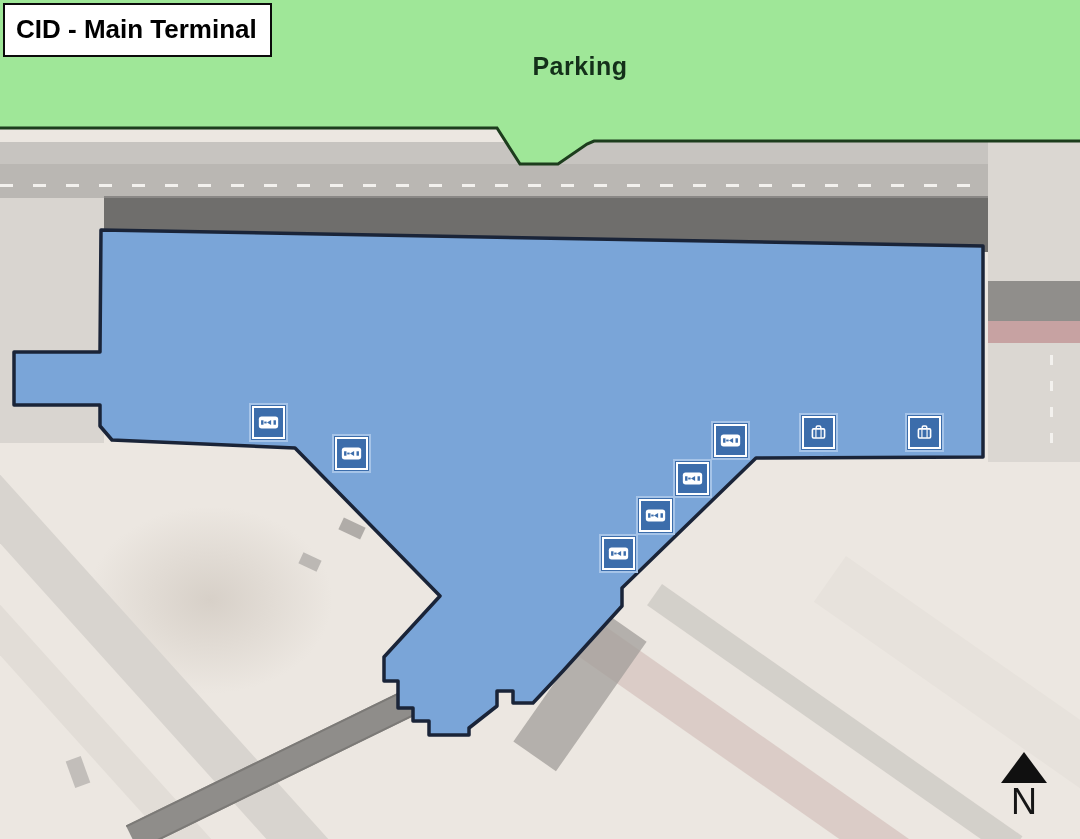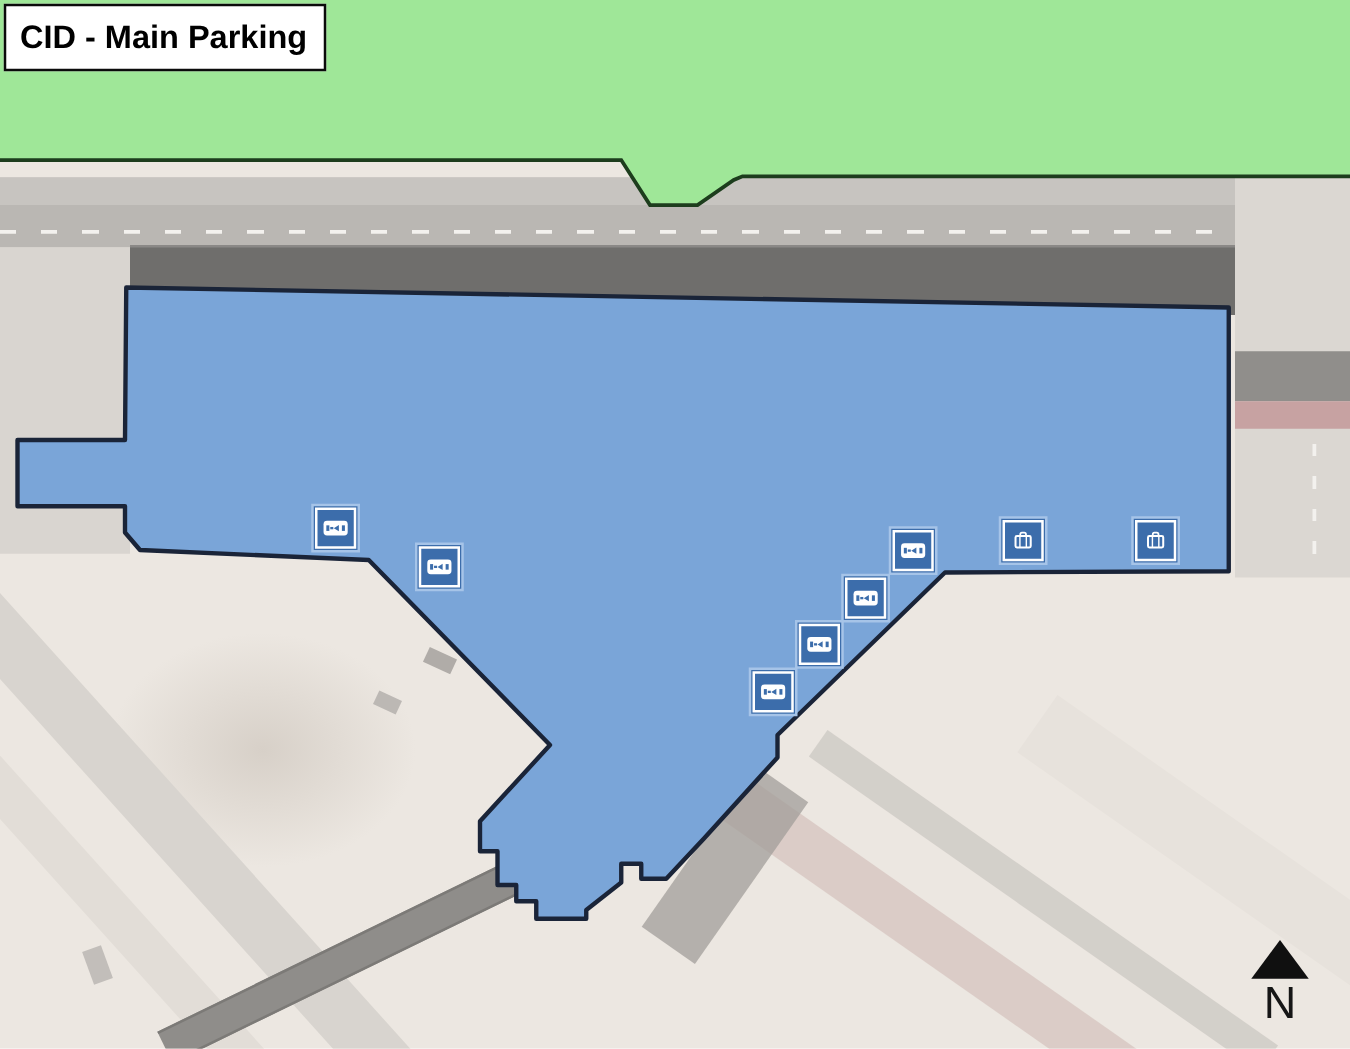--- a/index.html
+++ b/index.html
@@ -140,21 +140,22 @@
       <line x1="12.7" y1="6.6" x2="12.7" y2="15.4" stroke="#ffffff" stroke-width="1.2"></line>
     </svg>
       </div>
     </div>
 
   <svg class="layer" width="1080" height="170" viewBox="0 0 1080 170">
     <path d="M0,0 H1080 V141 H594 L587,144 L558,164 L520,164 L497,128 H0 Z" fill="#9fe798"></path>
     <path d="M0,128 H497 L520,164 H558 L587,144 L594,141 H1080" fill="none" stroke="#1d3d1d" stroke-width="3"></path>
   </svg>
 
+  <div class="parking-label" style="color: rgb(20, 48, 26);">Parking</div>
 
-  <div class="title-box" style="color: rgb(0, 0, 0);">CID - Main Parking</div>
+  <div class="title-box" style="color: rgb(0, 0, 0);">CID - Main Terminal</div>
 
   <div class="compass">
     <div class="arrow" style="border-bottom-color: rgb(16, 16, 16);"></div>
     <div class="n">N</div>
   </div>
 
 </div>
 
 </body></html>

